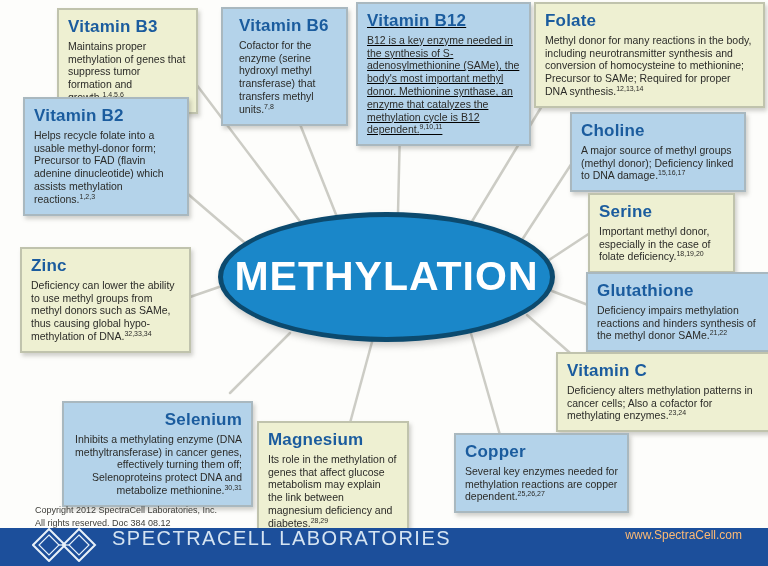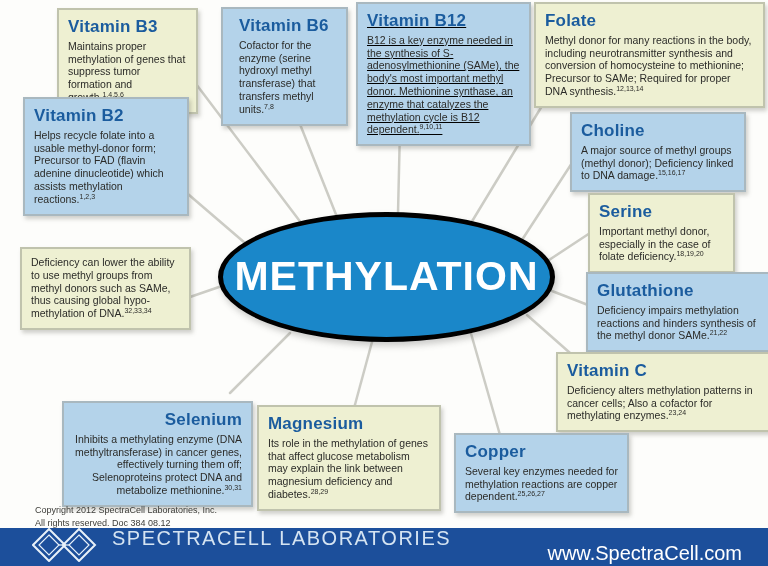--- a/index.html
+++ b/index.html
@@ -41,21 +41,21 @@
     color: #2b2b28;
     font-size: 10.5px;
   }
   .node sup { font-size: 7px; vertical-align: super; line-height: 0; }
 
   .center-ellipse {
     position: absolute;
     left: 218px; top: 212px;
     width: 337px; height: 130px;
     background: #1a87c9;
-    border: 5px solid #000000;
+    border: 5px solid #0c4a6e;
     border-radius: 50%;
     z-index: 3;
     display: flex; align-items: center; justify-content: center;
     box-shadow: 2px 4px 6px rgba(60,60,60,0.25);
   }
   .center-ellipse span {
     color: #ffffff;
     font-size: 41px;
     font-weight: bold;
     letter-spacing: 1px;
@@ -91,38 +91,37 @@
     color: #9dbeda;
     font-size: 10px;
     font-style: italic;
     letter-spacing: 2.5px;
     line-height: 1;
     margin-top: 18px;
   }
   .website {
     margin-left: auto;
     margin-right: 26px;
-    color: #ffffff;
-    font-size: 20px;
-    margin-top: 14px;
+    color: #fdba74;
+    font-size: 12px;
   }
 
   
   .n-b3        { left: 57px;  top: 8px;   width: 141px; }
   .n-b6        { left: 221px; top: 7px;   width: 127px; padding-left: 16px; }
   .n-b12       { left: 356px; top: 2px;   width: 175px; text-decoration: underline; }
   .n-folate    { left: 534px; top: 2px;   width: 231px; }
   .n-b2        { left: 23px;  top: 97px;  width: 166px; }
   .n-choline   { left: 570px; top: 112px; width: 176px; }
   .n-serine    { left: 588px; top: 193px; width: 147px; }
   .n-glutathione { left: 586px; top: 272px; width: 192px; }
   .n-zinc      { left: 20px;  top: 247px; width: 171px; }
   .n-vitc      { left: 556px; top: 352px; width: 222px; }
   .n-selenium  { left: 62px;  top: 401px; width: 191px; text-align: right; }
-  .n-magnesium { left: 257px; top: 405px; width: 184px; }
+  .n-magnesium { left: 257px; top: 421px; width: 152px; }
   .n-copper    { left: 454px; top: 433px; width: 175px; }
 </style>
 </head>
 <body>
 
 <div class="stage">
 
   <svg class="connectors" viewBox="0 0 768 566">
     <g stroke="#ccccc5" stroke-width="2.5" fill="none" stroke-linecap="round">
       <line x1="305" y1="228" x2="193" y2="80"></line>
@@ -175,20 +174,21 @@
     <h3>Serine</h3>
     <p><span>Important methyl donor, especially in the case of folate deficiency.</span><sup>18,19,20</sup></p>
   </div>
 
   <div class="node blue n-glutathione">
     <h3>Glutathione</h3>
     <p><span>Deficiency impairs methylation reactions and hinders synthesis of the methyl donor SAMe.</span><sup>21,22</sup></p>
   </div>
 
   <div class="node cream n-zinc">
+    <h3>Zinc</h3>
     <p><span>Deficiency can lower the ability to use methyl groups from methyl donors such as SAMe, thus causing global hypo-methylation of DNA.</span><sup>32,33,34</sup></p>
   </div>
 
   <div class="node cream n-vitc">
     <h3>Vitamin C</h3>
     <p><span>Deficiency alters methylation patterns in cancer cells; Also a cofactor for methylating enzymes.</span><sup>23,24</sup></p>
   </div>
 
   <div class="node blue n-selenium">
     <h3>Selenium</h3>

